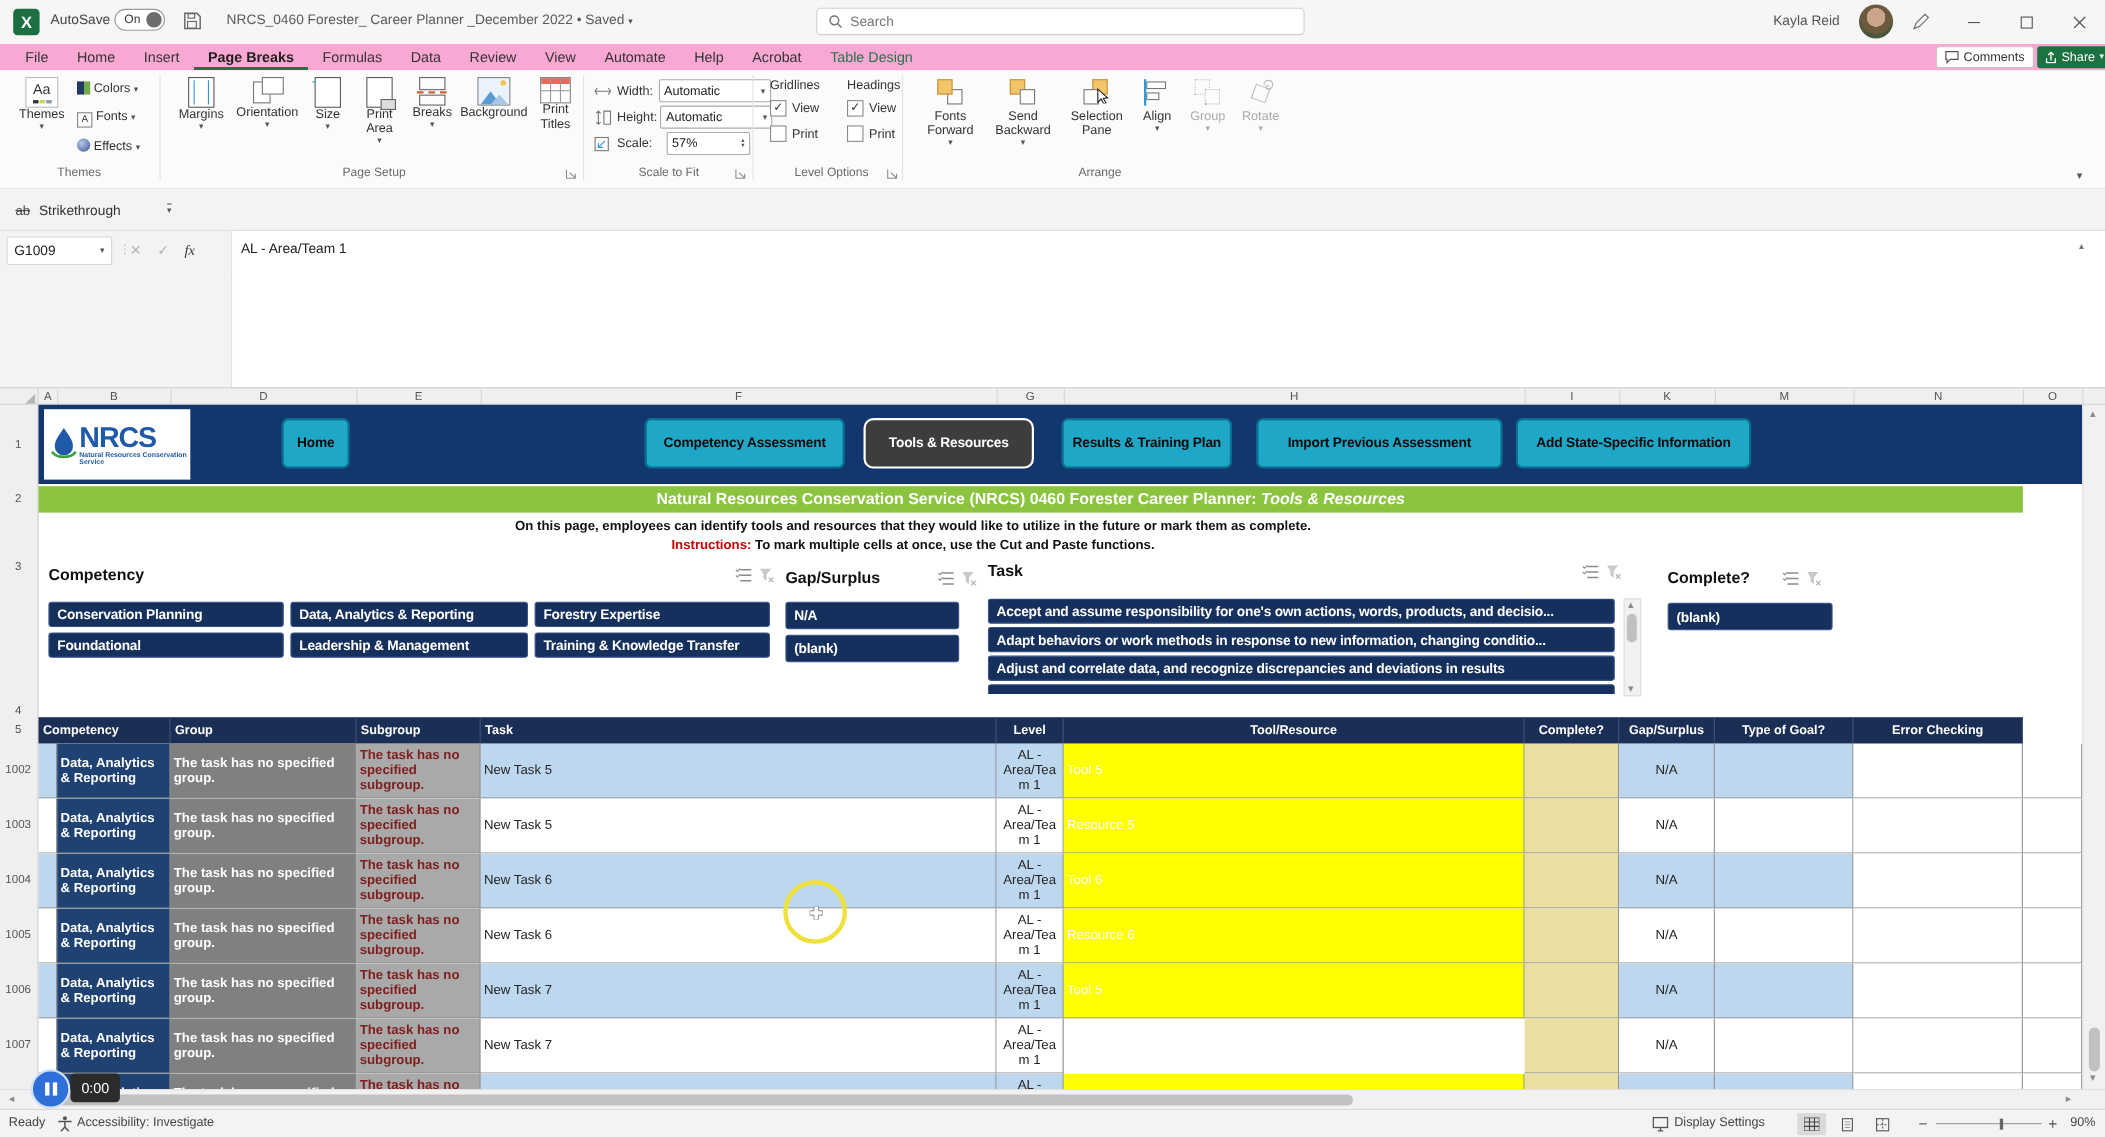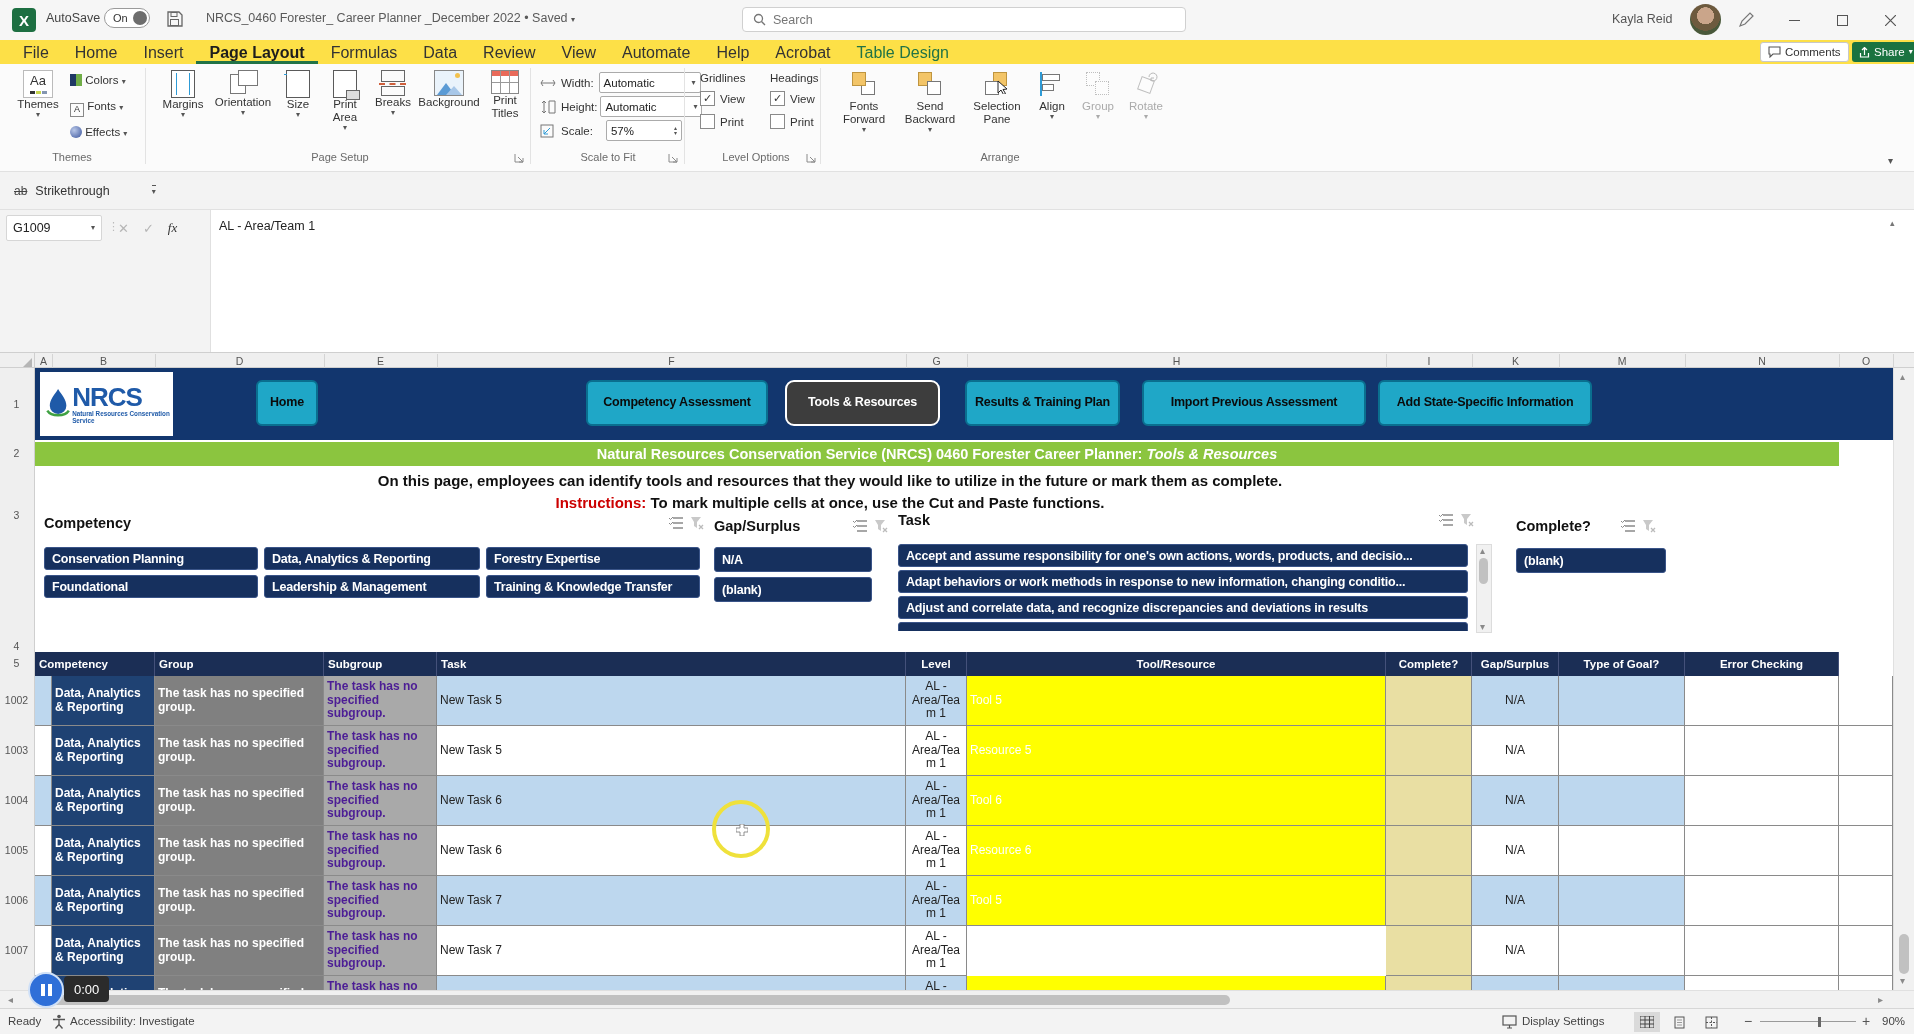--- a/index.html
+++ b/index.html
@@ -15,21 +15,21 @@
           display:flex;align-items:center;font-size:11px;color:#333;padding-left:8px;}
   .toggle .knob{position:absolute;right:2px;top:2px;width:14px;height:14px;border-radius:50%;background:#6d6d6d;}
   .doc-title{left:206px;top:11px;font-size:12.5px;color:#5a5a5a;white-space:nowrap;}
   .searchbox{left:742px;top:7px;width:444px;height:25px;background:#fff;border:1px solid #d0d0d0;border-radius:4px;
              display:flex;align-items:center;padding-left:10px;color:#767676;font-size:12.5px;}
   .user{left:1612px;top:12px;font-size:12.5px;color:#555;}
   .avatar{left:1690px;top:4px;width:31px;height:31px;border-radius:50%;
           background:radial-gradient(circle at 50% 38%,#caa58a 0 34%,#6d5a3e 35% 60%,#49583a 61%);}
   .winbtn{top:0;width:44px;height:40px;display:flex;align-items:center;justify-content:center;color:#555;}
   
-  #tabrow{left:0;top:40px;width:1914px;height:24px;background:#fde047;font-size:16px;color:#333;}
+  #tabrow{left:0;top:40px;width:1914px;height:24px;background:#f9a8d4;font-size:13px;color:#333;}
   #tabrow .tabs{position:absolute;left:10px;top:0;display:flex;height:24px;}
   .rtab{padding:4px 13px 0 13px;white-space:nowrap;}
   .rtab.active{font-weight:bold;color:#1d1d1d;box-shadow:inset 0 -3px 0 #217346;}
   .rtab.ctx{color:#217346;}
   .comments-btn{left:1760px;top:42px;height:20px;border:1px solid #c8c8c8;border-radius:3px;background:#fff;
                 display:flex;align-items:center;font-size:11.5px;color:#333;padding:0 7px;gap:4px;}
   .share-btn{left:1852px;top:42px;height:20px;background:#1a7340;border-radius:3px;color:#fff;
              display:flex;align-items:center;font-size:11.5px;padding:0 7px;gap:4px;}
   
   #ribbon{left:0;top:64px;width:1914px;height:108px;background:#fbfbfb;border-bottom:1px solid #e1e1e1;}
@@ -62,40 +62,40 @@
   .rowN{position:absolute;width:33px;text-align:center;font-size:10.5px;color:#555;}
   
   .navband{left:35px;top:368px;width:1858px;height:72px;background:#12366E;}
   .logo{left:5px;top:4px;width:133px;height:64px;background:#fff;display:flex;align-items:center;}
   .navbtn{position:absolute;top:12px;height:46px;background:#1FA7C7;border:2px solid #0a6f8f;border-radius:6px;
           color:#0b0b0b;font-weight:bold;font-size:12.5px;display:flex;align-items:center;justify-content:center;
           text-align:center;line-height:1.1;letter-spacing:-0.2px;padding:0 8px;box-sizing:border-box;}
   .navbtn.active{background:#3d3d3d;border:2px solid #fff;border-radius:9px;color:#fff;}
   .banner{left:35px;top:442px;width:1804px;height:24px;background:#8BC53F;color:#fff;font-weight:bold;font-size:14.5px;
           display:flex;align-items:center;justify-content:center;}
-  .instr{left:35px;top:470px;width:1590px;text-align:center;font-weight:bold;font-size:15px;color:#111;line-height:1.45;}
+  .instr{left:35px;top:470px;width:1590px;text-align:center;font-weight:bold;font-size:12px;color:#111;line-height:1.45;}
   .slicer-title{font-weight:bold;font-size:14.5px;color:#111;}
   .sbtn{position:absolute;height:23px;background:#16305E;border:1px solid #3a5488;border-radius:3px;color:#fff;
         font-weight:bold;font-size:12.5px;display:flex;align-items:center;padding:0 7px;box-sizing:border-box;
         white-space:nowrap;overflow:hidden;letter-spacing:-0.2px;}
   .sic{display:inline-flex;gap:6px;color:#8a8a8a;}
   
   #thead{left:35px;top:652px;width:1804px;height:24px;background:#1B2E55;}
   .th{position:absolute;top:0;height:24px;color:#fff;font-weight:bold;font-size:11.5px;display:flex;align-items:center;
       padding:0 4px;box-sizing:border-box;border-right:1px solid #44517a;overflow:hidden;}
   .row{position:absolute;left:35px;width:1858px;height:50px;overflow:hidden;}
   .row>div{position:absolute;top:0;height:50px;border-right:1px solid #8a8a8a;border-bottom:1px solid #8a8a8a;
            box-sizing:border-box;display:flex;align-items:center;padding:0 3px;overflow:hidden;font-size:12px;line-height:1.15;}
   .cA{left:0;width:17px}.cComp{left:17px;width:103px}.cGroup{left:120px;width:169px}.cSub{left:289px;width:113px}
   .cTask{left:402px;width:469px}.cLevel{left:871px;width:61px}.cTool{left:932px;width:419px}
   .cDone{left:1351px;width:86px}.cGap{left:1437px;width:87px}.cGoal{left:1524px;width:126px}
   .cErr{left:1650px;width:154px}.cO{left:1804px;width:54px}
   .cComp{background:#1F4273;color:#fff;font-weight:bold;}
   .cGroup{background:#808080;color:#fff;font-weight:bold;}
-  .cSub{background:#A9A9A9;color:#4c1d95;font-weight:bold;}
+  .cSub{background:#A9A9A9;color:#7f1d1d;font-weight:bold;}
   .cTool{background:#FFFF00;color:#fff;font-size:12.5px;}
   .cDone{background:#E9DFA3;}
   .cLevel,.cGap{justify-content:center;text-align:center;font-size:11px;word-break:break-word;}
   .cErr,.cO{background:#fff;}
   .cO{border-right:1px solid #cfcfcf;border-bottom:1px solid #cfcfcf;}
   .row.b .cA,.row.b .cTask,.row.b .cLevel,.row.b .cGap,.row.b .cGoal{background:#BDD7EE;}
   .row.w .cA,.row.w .cTask,.row.w .cLevel,.row.w .cGap,.row.w .cGoal{background:#fff;}
   
   #hscroll{left:0;top:990px;width:1914px;height:18px;background:#f1f1f1;border-top:1px solid #e0e0e0;}
   #vscroll{left:1893px;top:368px;width:21px;height:622px;background:#f1f1f1;border-left:1px solid #e0e0e0;}
@@ -160,21 +160,21 @@
           <path d="M0 0l11 11M11 0L0 11" stroke="#555" stroke-width="1.2"></path>
         </svg>
       </div>
   </div>
 
   <div class="abs" id="tabrow">
     <div class="tabs">
       <span class="rtab">File</span>
       <span class="rtab">Home</span>
       <span class="rtab">Insert</span>
-      <span class="rtab active">Page Layout</span>
+      <span class="rtab active">Page Breaks</span>
       <span class="rtab">Formulas</span>
       <span class="rtab">Data</span>
       <span class="rtab">Review</span>
       <span class="rtab">View</span>
       <span class="rtab">Automate</span>
       <span class="rtab">Help</span>
       <span class="rtab">Acrobat</span>
       <span class="rtab ctx">Table Design</span>
     </div>
   </div>

